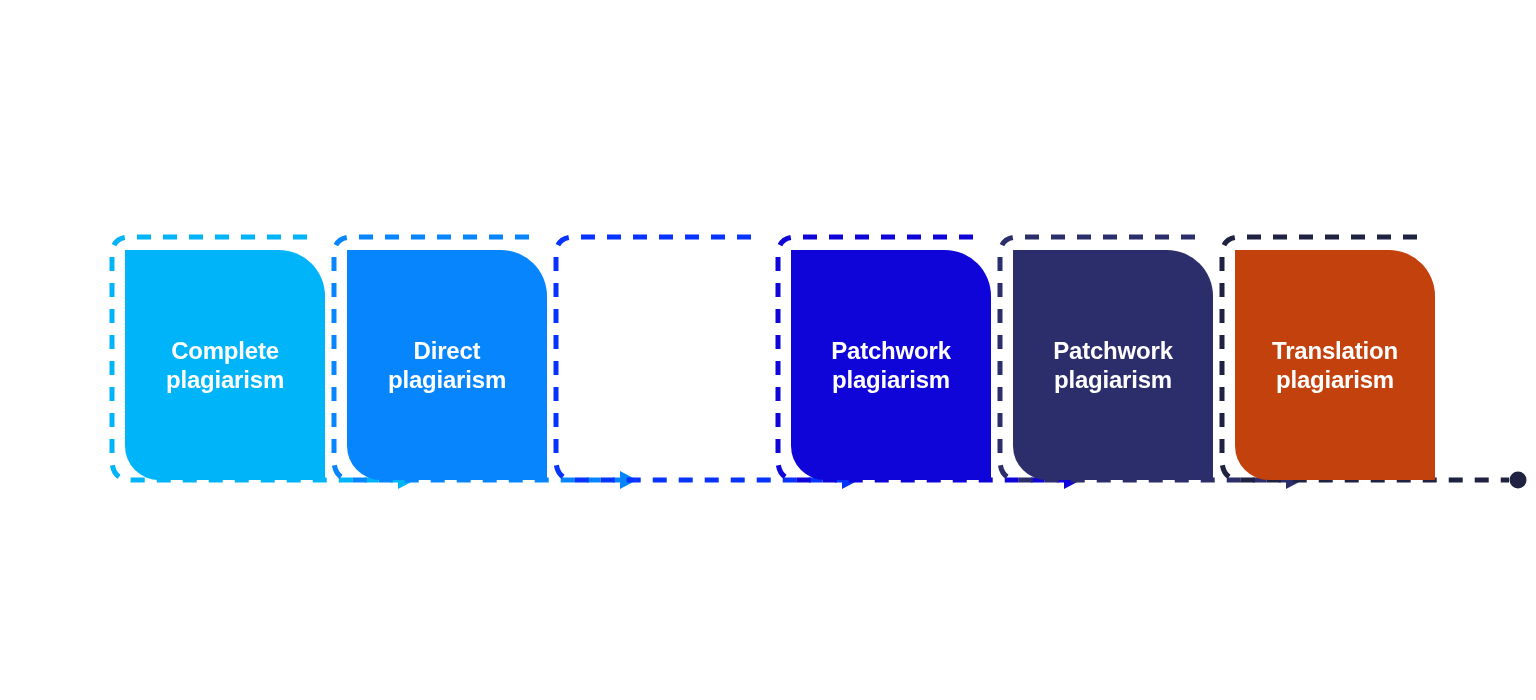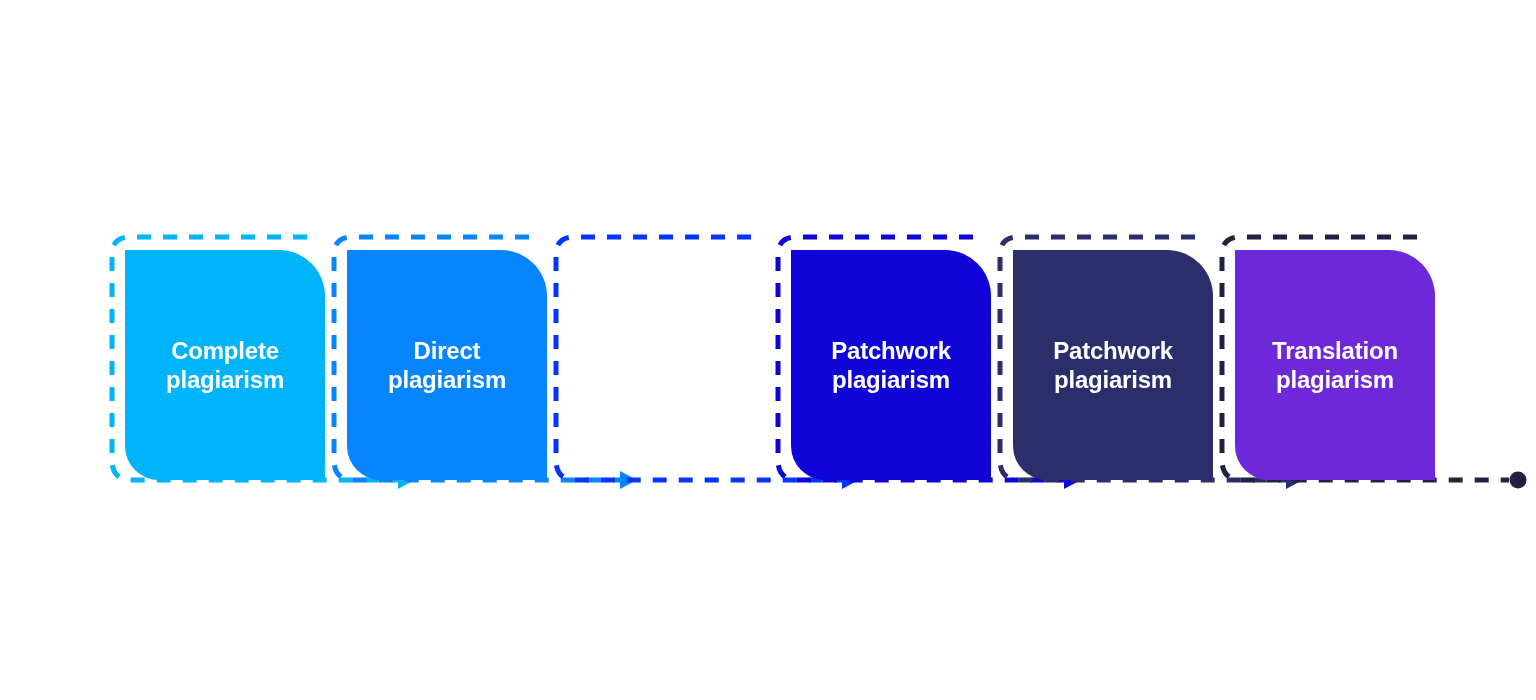--- a/index.html
+++ b/index.html
@@ -131,20 +131,20 @@
         <div class="stage-card" style="background: rgb(44, 45, 107);">
           <div class="stage-label">Patchwork
 plagiarism</div>
         </div>
       </div>
       <div class="stage" style="left: 1217px;">
         <svg class="stage-outline" width="312" height="272" viewBox="0 0 312 272">
           <path d="M 200 5 L 23 5 Q 5 5 5 23 L 5 228 Q 5 248 25 248 L 292 248" fill="none" stroke="#1f2240" stroke-width="5" stroke-dasharray="14 12" stroke-linecap="butt"></path>
           <circle cx="301" cy="248" r="8.5" fill="#1f2240"></circle>
         </svg>
-        <div class="stage-card" style="background: #6d28d9;">
+        <div class="stage-card" style="background: #c2410c;">
           <div class="stage-label">Translation
 plagiarism</div>
         </div>
       </div>
     </div>
 
 </div>
 
 </body></html>

